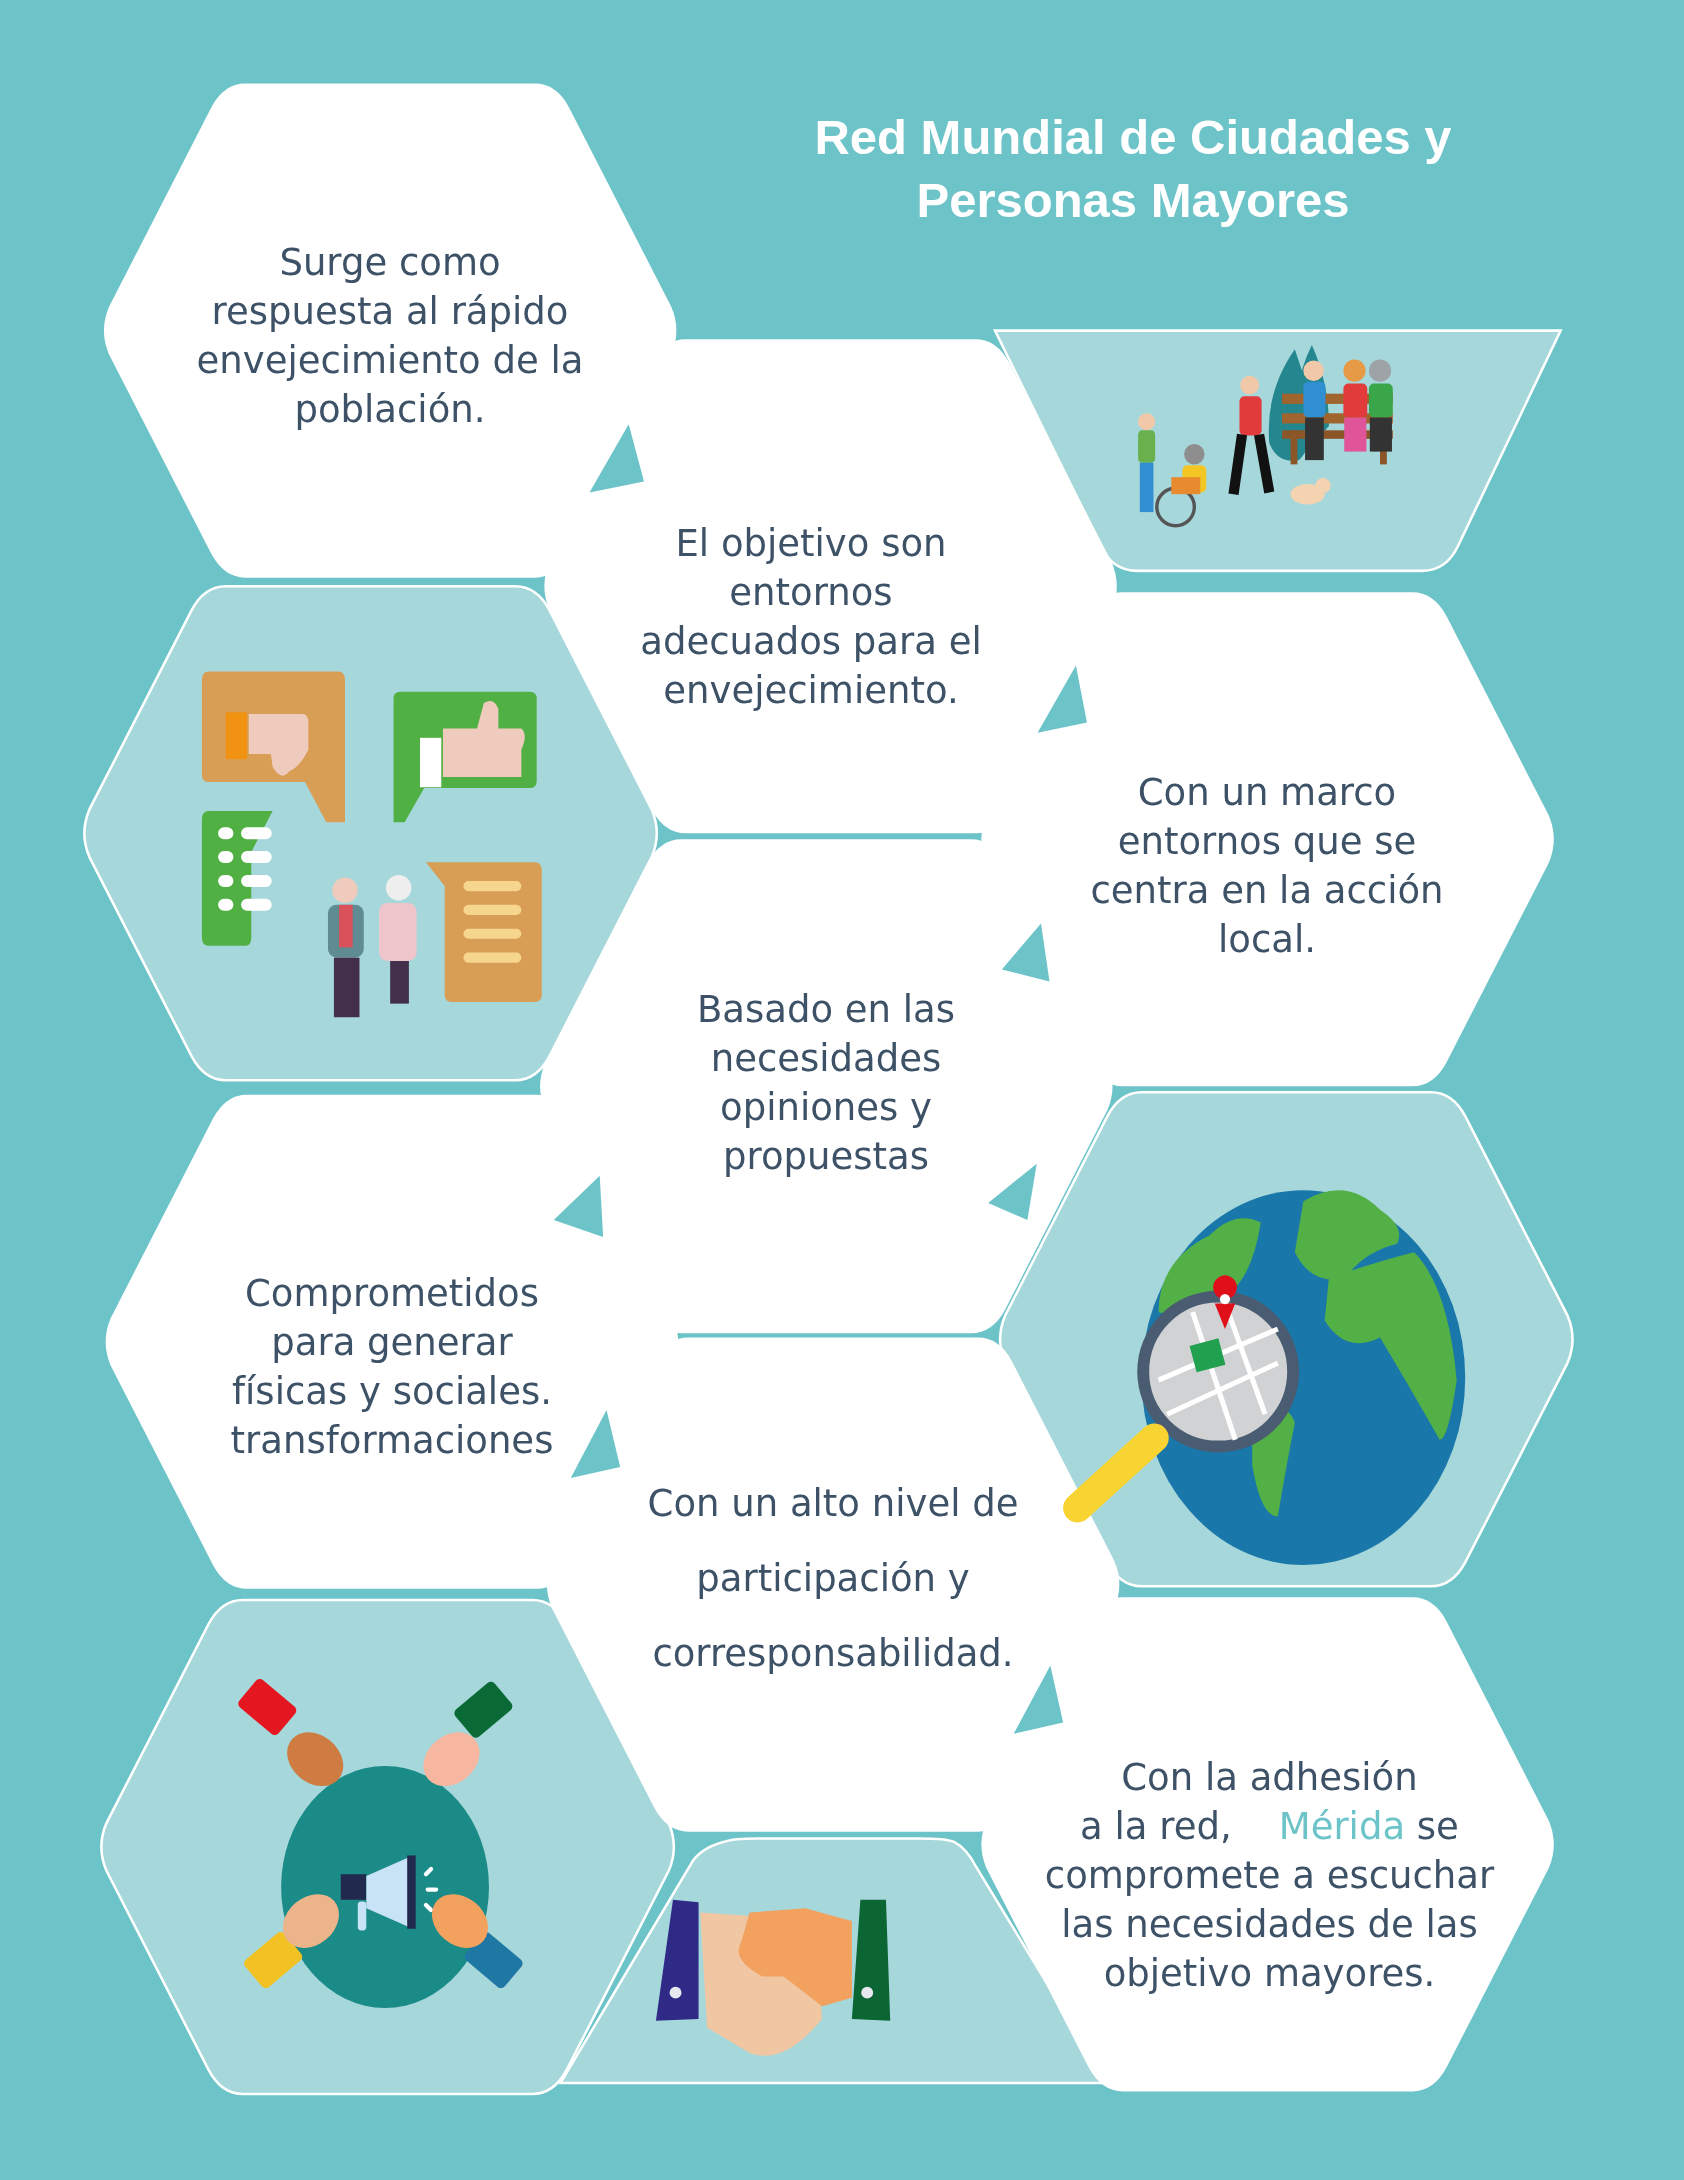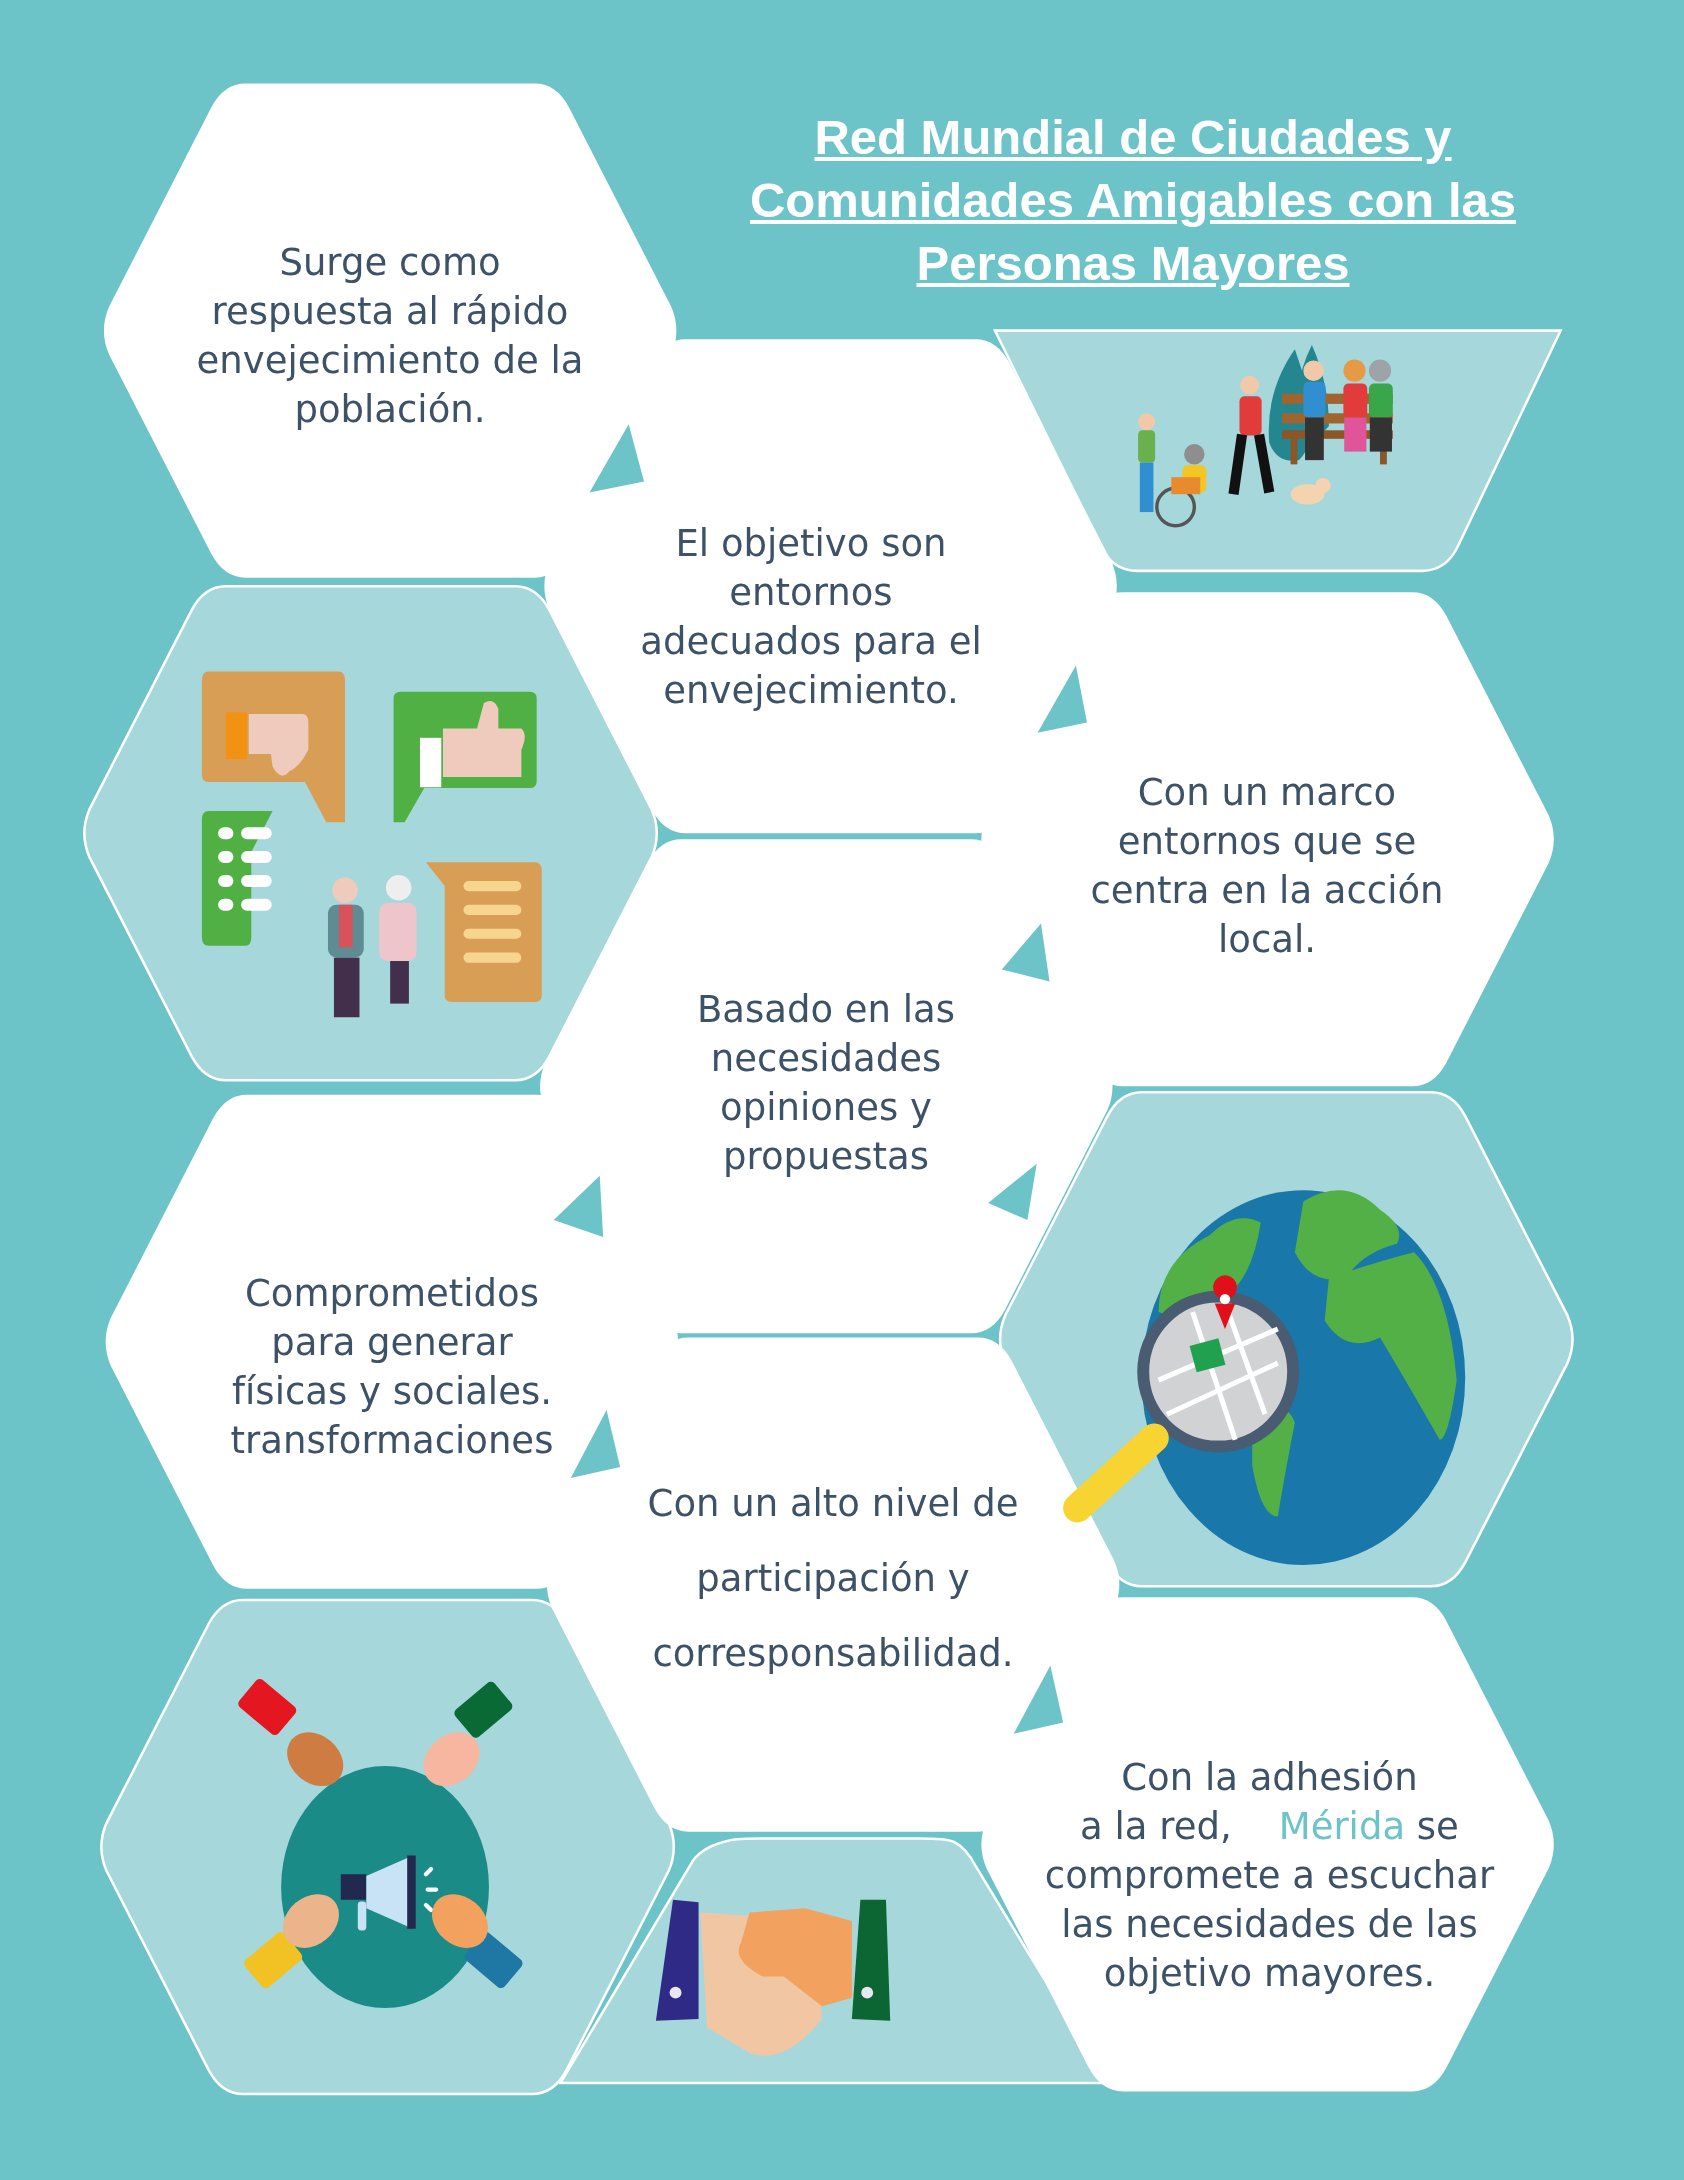--- a/index.html
+++ b/index.html
@@ -8,21 +8,21 @@
     background: #6cc3c8;
     font-family: "DejaVu Sans", "Liberation Sans", sans-serif;
   }
   svg.layer { position: absolute; left: 0; top: 0; }
   .title {
     position: absolute; left: 673px; top: 106px; width: 920px;
     text-align: center; color: #ffffff; font-weight: bold;
     font-family: "Liberation Sans", "DejaVu Sans", sans-serif;
     font-size: 49px; line-height: 63px; letter-spacing: 0px;
   }
-  .title span { display: block; text-decoration: underline; }
+  .title span { display: block; }
   .hex-text {
     position: absolute; text-align: center; color: #3d5167;
     font-family: "DejaVu Sans", sans-serif;
     font-size: 37px; line-height: 49px;
     display: flex; flex-direction: column; justify-content: flex-end; align-items: center;
   }
   .hex-text span { display: block; white-space: nowrap; }
   .accent { color: #6cc3c8; }
 </style>
 </head>
@@ -178,21 +178,20 @@
     <path d="M 1010 2230 L 1040 2230 L 1045 2372 L 1000 2370 Z" fill="#0b6634"></path>
     <path d="M 822 2245 L 900 2250 L 960 2300 L 965 2370 Q 920 2425 880 2410 L 830 2380 Z" fill="#f0c7a2"></path>
     <path d="M 880 2245 L 945 2240 L 1000 2255 L 1000 2345 L 965 2355 L 920 2320 L 895 2320 Q 858 2300 870 2280 Z" fill="#f2a15e"></path>
     <circle cx="793" cy="2339" r="7" fill="#e8e9f0"></circle>
     <circle cx="1018" cy="2339" r="7" fill="#e8e9f0"></circle>
   </g>
 </svg>
 
 <div class="title">
   <span>Red Mundial de Ciudades y</span>
-  <span>Comunidades Amigables con las</span>
   <span>Personas Mayores</span>
 </div>
 
 <div class="hex-text" style="left:126px; top:213px; width:528px; height:221px;">
   <span>Surge como</span>
   <span>respuesta al rápido</span>
   <span>envejecimiento de la</span>
   <span>población.</span>
 </div>
 

